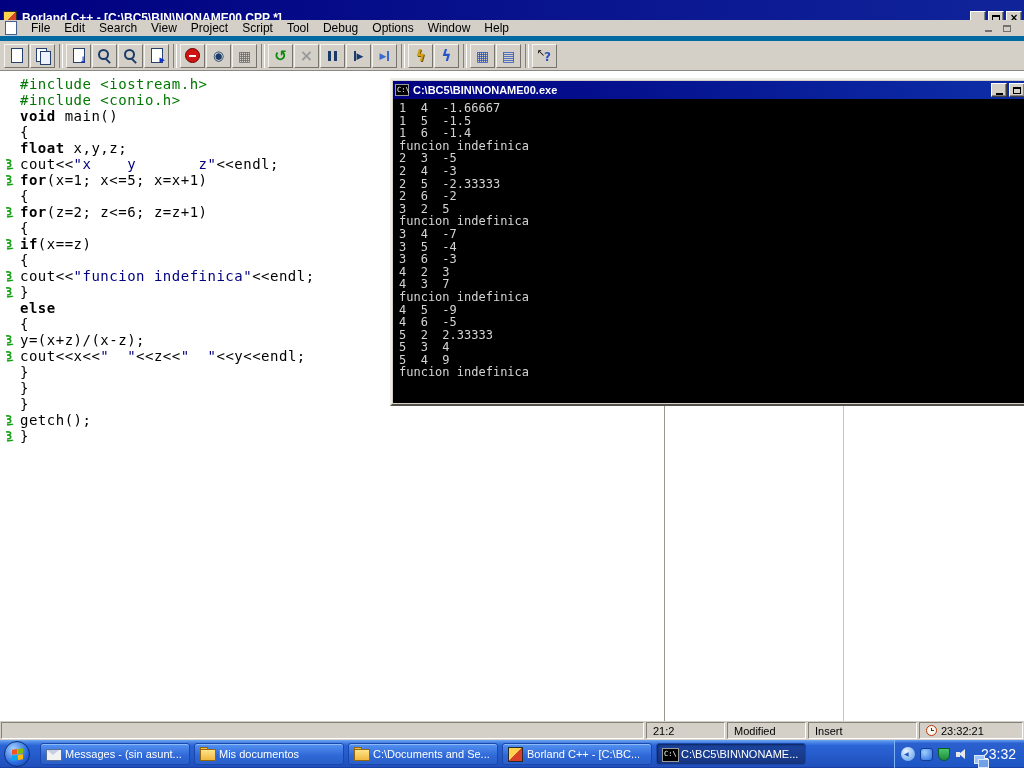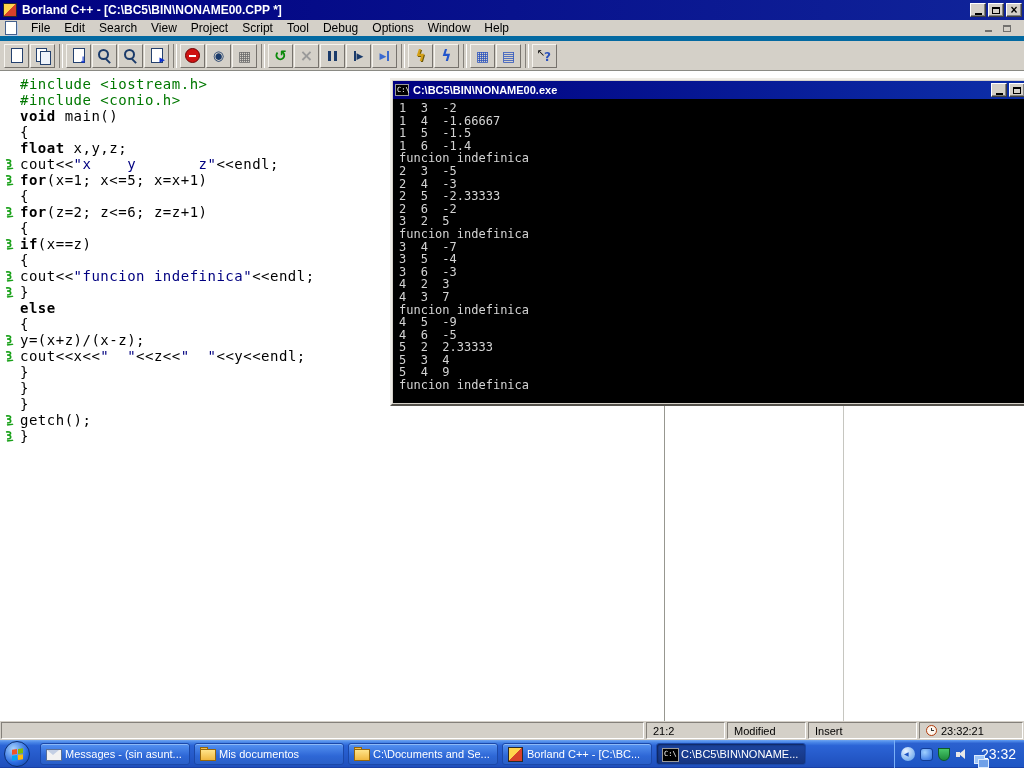--- a/index.html
+++ b/index.html
@@ -2,21 +2,21 @@
 <html style="--titlebar: #000080; --chrome: #d4d0c8; --editor-bg: #ffffff; --string: #000080; --preproc: #007800; --marker: #18a018; --console-bg: #000000; --console-text: #d4d4d4; --taskbar-top: #4a87e8; --taskbar-bottom: #1f4fbc; --task-active: #17357f; --tray: #1d55c4;"><head>
 <meta charset="utf-8">
 <style>
   * { margin:0; padding:0; box-sizing:border-box; }
   html,body { width:1024px; height:768px; overflow:hidden; }
   body { font-family:"Liberation Sans", sans-serif; background:#fff; position:relative; }
 
   .screen { position:absolute; inset:0; }
 
   
-  .titlebar { position:absolute; left:0; top:0; width:1024px; height:20px;
+  .titlebar { position:absolute; left:0; top:0; width:1024px; height:36px;
     background:linear-gradient(90deg, var(--titlebar,#000080), #10249a);
     display:flex; align-items:center; padding:0 2px 0 3px; }
   .app-icon { width:14px; height:14px; margin-right:5px; flex:none;
     background:linear-gradient(135deg,#ffd34d 50%,#d8402a 50%); border:1px solid #2a2a2a; }
   .title-text { color:#fff; font-size:12px; font-weight:bold; white-space:nowrap; }
   .winbtns { margin-left:auto; display:flex; gap:2px; }
   .wbtn { width:16px; height:14px; background:#d4d0c8; border:1px solid; padding:0;
     border-color:#ffffff #404040 #404040 #ffffff; box-shadow:inset -1px -1px 0 #808080;
     display:flex; align-items:center; justify-content:center; cursor:default; position:relative; }
   .g-min { width:7px; height:2px; background:#000; margin-top:7px; }
@@ -433,21 +433,20 @@
       <span class="cbtns">
         <button class="wbtn">
             <span class="g-min"></span>
           </button>
         <button class="wbtn">
             <span class="g-max"></span>
           </button>
       </span>
     </div>
     <div class="console-body">
-        <div class="console-line">1  3  -2</div>
         <div class="console-line">1  4  -1.66667</div>
         <div class="console-line">1  5  -1.5</div>
         <div class="console-line">1  6  -1.4</div>
         <div class="console-line">funcion indefinica</div>
         <div class="console-line">2  3  -5</div>
         <div class="console-line">2  4  -3</div>
         <div class="console-line">2  5  -2.33333</div>
         <div class="console-line">2  6  -2</div>
         <div class="console-line">3  2  5</div>
         <div class="console-line">funcion indefinica</div>

